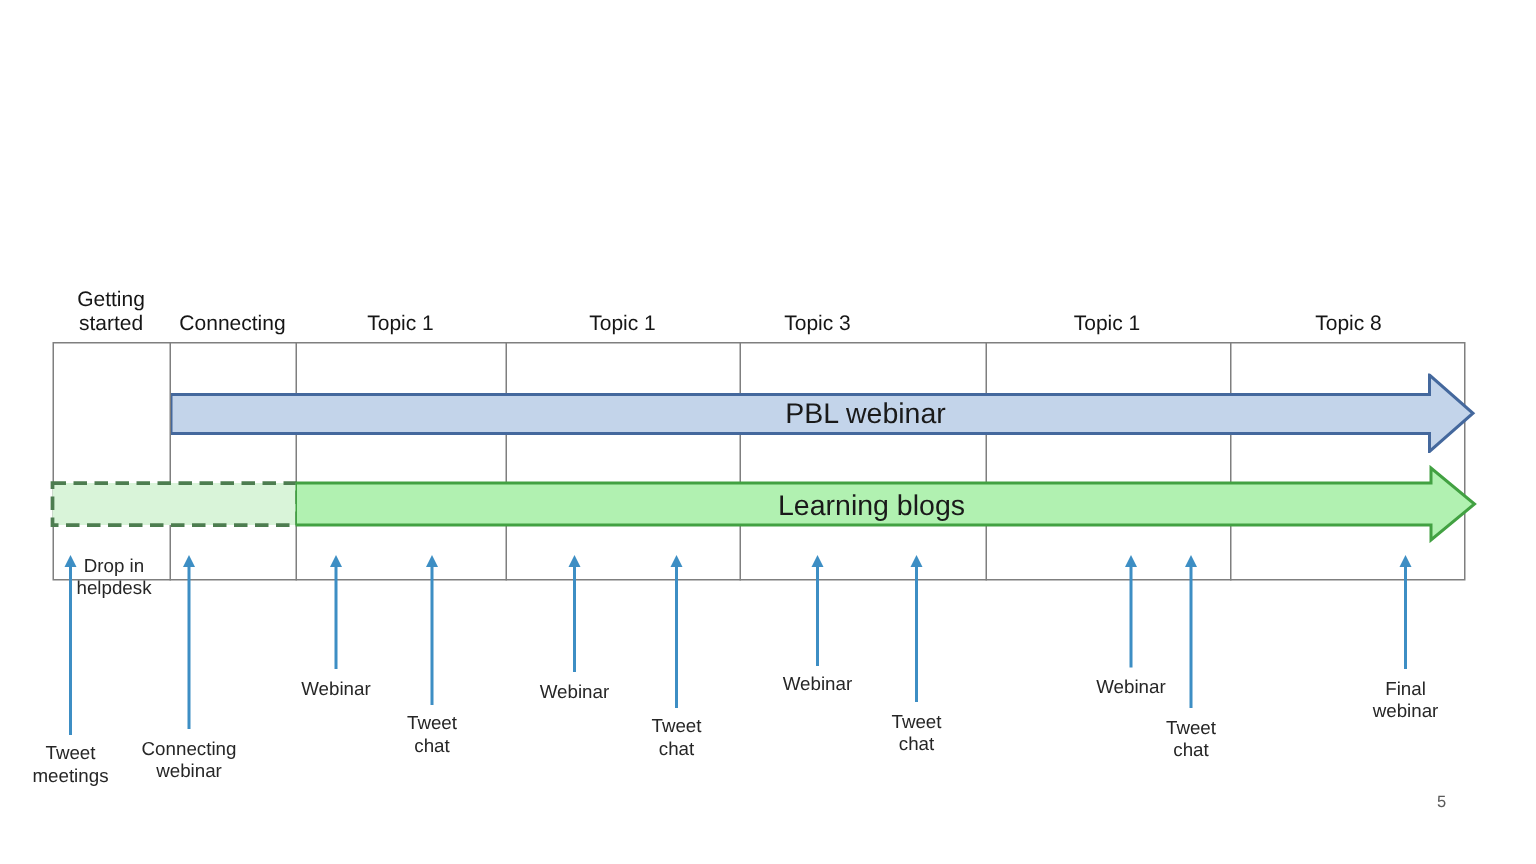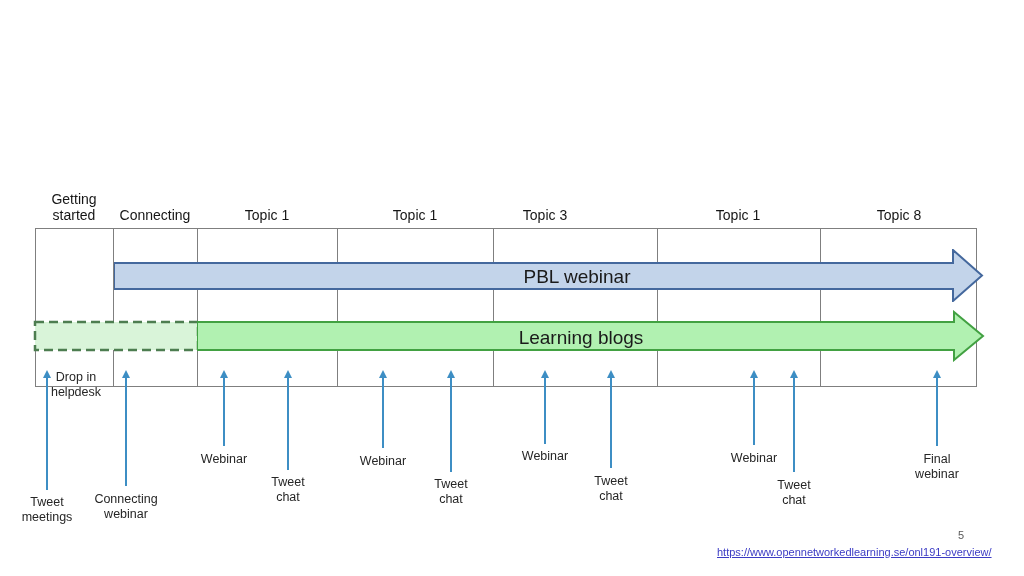--- a/index.html
+++ b/index.html
@@ -66,21 +66,20 @@
   <div class="bar-label" style="left:577px; top:266px;">PBL webinar</div>
 
   <svg class="arrow-svg" style="left:197px; top:310px;" width="788" height="52">
     <polygon points="0,12 757,12 757,2 786,26 757,50 757,40 0,40" stroke-width="2" fill="#b1f1b1" stroke="#42a142"></polygon>
   </svg>
   <div class="bar-label" style="left:581px; top:327px;">Learning blogs</div>
 
   <div class="helpdesk" style="left:44px; top:370px; width:64px;">Drop in
 helpdesk</div>
 
-  <a class="link">https://www.opennetworkedlearning.se/onl191-overview/</a>
   <div class="page-num">5</div>
 <div class="col-header" style="left: 42px; width: 64px;">Getting started</div>
     <div class="col-header" style="left: 105px; width: 100px;">Connecting</div>
     <div class="col-header" style="left: 217px; width: 100px;">Topic 1</div>
     <div class="col-header" style="left: 365px; width: 100px;">Topic 1</div>
     <div class="col-header" style="left: 495px; width: 100px;">Topic 3</div>
     <div class="col-header" style="left: 688px; width: 100px;">Topic 1</div>
     <div class="col-header" style="left: 849px; width: 100px;">Topic 8</div>
     <div class="marker" style="left: 42.5px; top: 370px;">
       <div class="marker-head" style="border-bottom-color: rgb(61, 142, 196);"></div>

